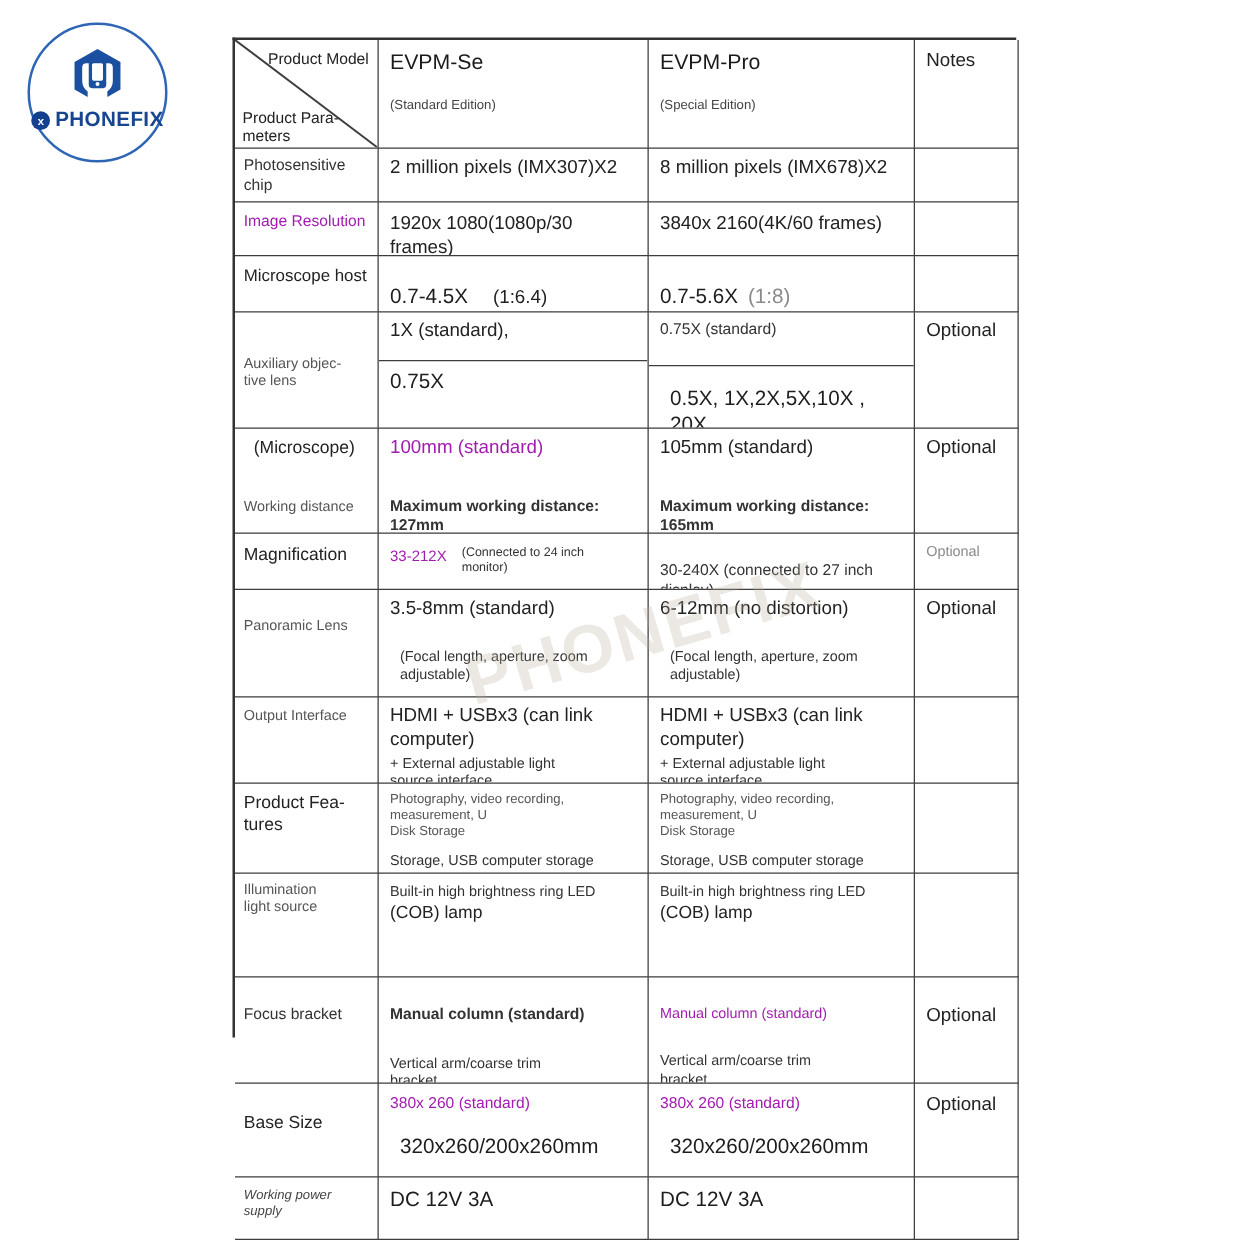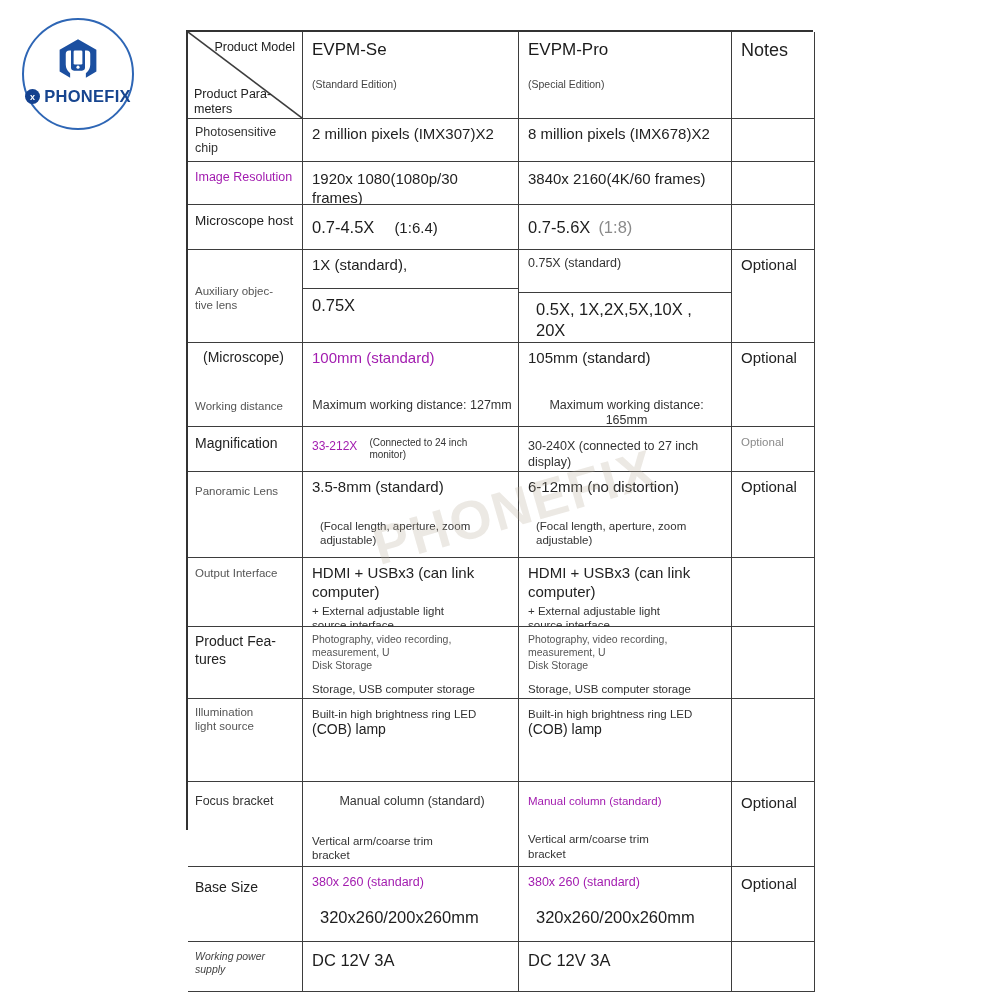--- a/index.html
+++ b/index.html
@@ -48,42 +48,42 @@
 
   
   .corner-cell { padding:0; }
   .diag { position:absolute; inset:0; width:100%; height:100%; }
   .corner-top { position:absolute; top:8px; right:7px; font-size:12.5px; color:#222; }
   .corner-bottom { position:absolute; left:6px; top:55px; font-size:12.5px; color:#222; line-height:1.2; }
 
   
   .h-title { font-size:17px; font-weight:500; color:#1a1a1a; margin-top:2px; }
   .h-sub { font-size:10.5px; color:#444; margin-top:18px; }
-  .h-notes { font-size:18px; color:#222; margin-top:2px; }
+  .h-notes { font-size:15px; color:#222; margin-top:2px; }
 
   
   .l10 { font-size:10.5px; color:#444;font-style:italic; }
   .l11 { font-size:11.5px; color:#555; }
   .l12 { font-size:12.5px; color:#333; font-weight:500; }
   .l13 { font-size:13.5px; color:#222; }
   .l14 { font-size:14px;   color:#222; }
 
   
   .v10 { font-size:10.5px; color:#555; }
   .v11 { font-size:11.5px; color:#333; }
   .v12 { font-size:12.5px; color:#333; }
   .v14 { font-size:14px;   color:#222; }
   .v15 { font-size:15px;   color:#222; }
   .v16 { font-size:16.5px; color:#1d1d1d; font-weight:500; }
   .v17 { font-size:12px;   color:#a21caf; font-weight:500; }
-  .bold  { font-weight:400;text-align:center; }
+  .bold  { font-weight:700; }
   .gray  { color:#8a8a8a; }
   .gray2 { color:#a21caf; }
 
-  .mt2  { margin-top:2px; }  .mt6  { margin-top:6px; }
+  .mt2  { margin-top:2px; }  .mt6  { margin-top:16px; }
   .mt10 { margin-top:10px; } .mt16 { margin-top:16px; }
   .mt22 { margin-top:22px; } .mt24 { margin-top:24px; }
   .mt26 { } .mt28 { margin-top:28px; }
   .mt30 { margin-top:30px; } .mt32 { margin-top:32px; }
   .ind8 { padding-left:8px; }
   .seg-gap  { margin-left:20px; }
   .seg-gap2 { margin-left:8px; }
   .narrow {
     display:inline-block; width:126px; font-size:10px; line-height:1.2;
     vertical-align:top; margin-left:12px; margin-top:2px; color:#333; font-weight:400;

